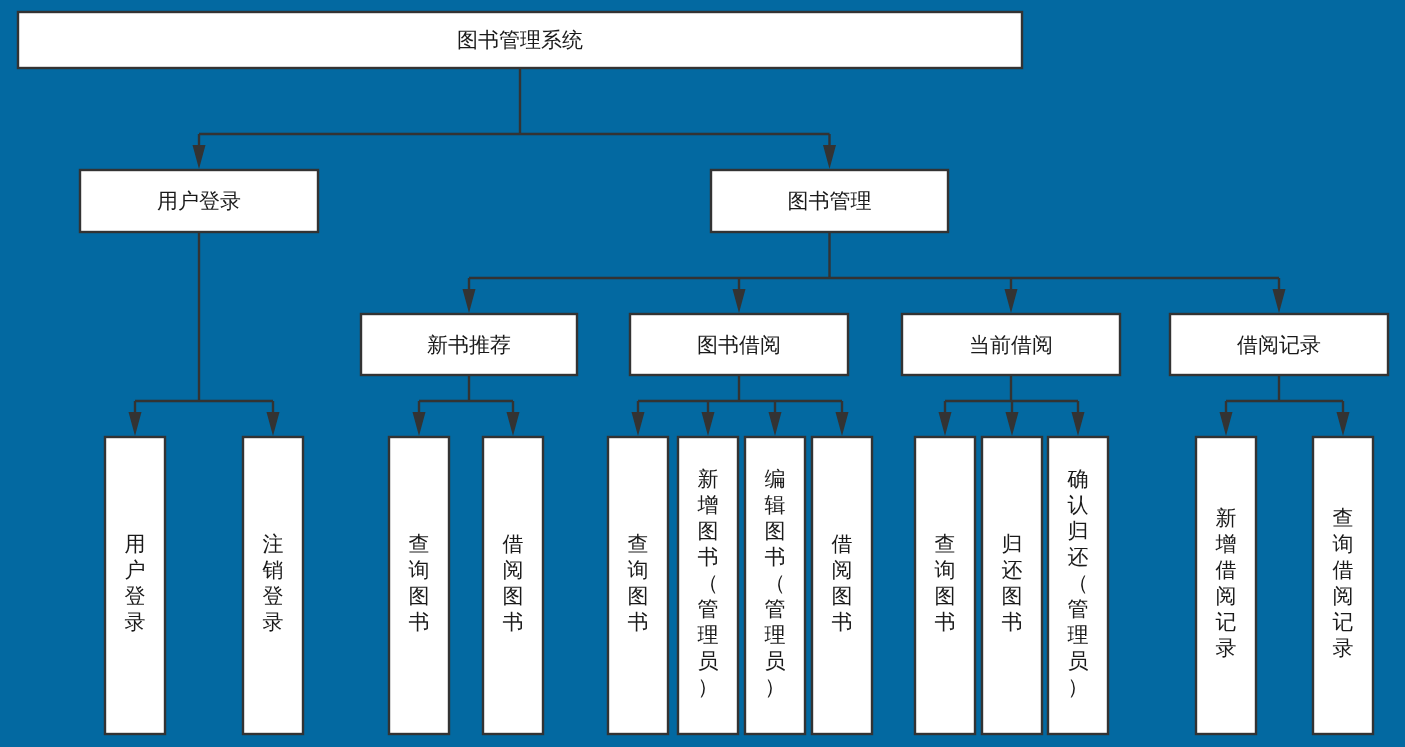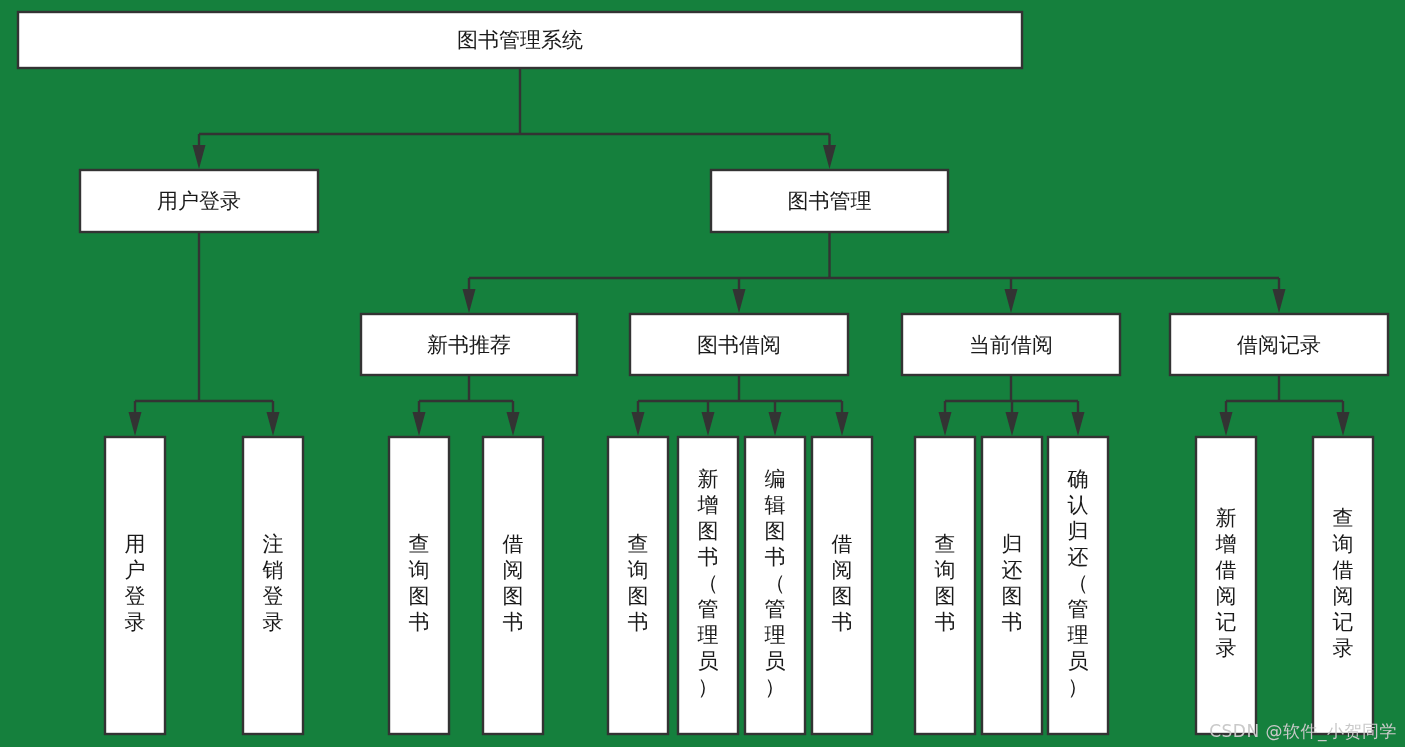--- a/index.html
+++ b/index.html
@@ -7,21 +7,21 @@
     padding: 0;
     background: #ffffff;
   }
   body {
     font-family: "DejaVu Sans", "Liberation Sans", sans-serif;
   }
   #stage {
     position: relative;
     width: 1405px;
     height: 747px;
-    background: #15803d;
+    background: #0369a1;
     overflow: hidden;
   }
   svg#diagram {
     position: absolute;
     left: 0;
     top: 0;
     width: 1405px;
     height: 747px;
     display: block;
   }
@@ -199,14 +199,13 @@
         <g>
           <rect class="node-box" x="1196" y="437" width="60" height="297"></rect>
           <text class="node-label-v" x="1226" y="524.5"><tspan x="1226" dy="0">新</tspan><tspan x="1226" dy="26">增</tspan><tspan x="1226" dy="26">借</tspan><tspan x="1226" dy="26">阅</tspan><tspan x="1226" dy="26">记</tspan><tspan x="1226" dy="26">录</tspan></text>
         </g>
         <g>
           <rect class="node-box" x="1313" y="437" width="60" height="297"></rect>
           <text class="node-label-v" x="1343" y="524.5"><tspan x="1343" dy="0">查</tspan><tspan x="1343" dy="26">询</tspan><tspan x="1343" dy="26">借</tspan><tspan x="1343" dy="26">阅</tspan><tspan x="1343" dy="26">记</tspan><tspan x="1343" dy="26">录</tspan></text>
         </g>
       </g>
   </svg>
-  <div class="watermark">CSDN @软件_小贺同学</div>
 </div>
 
 </body></html>

